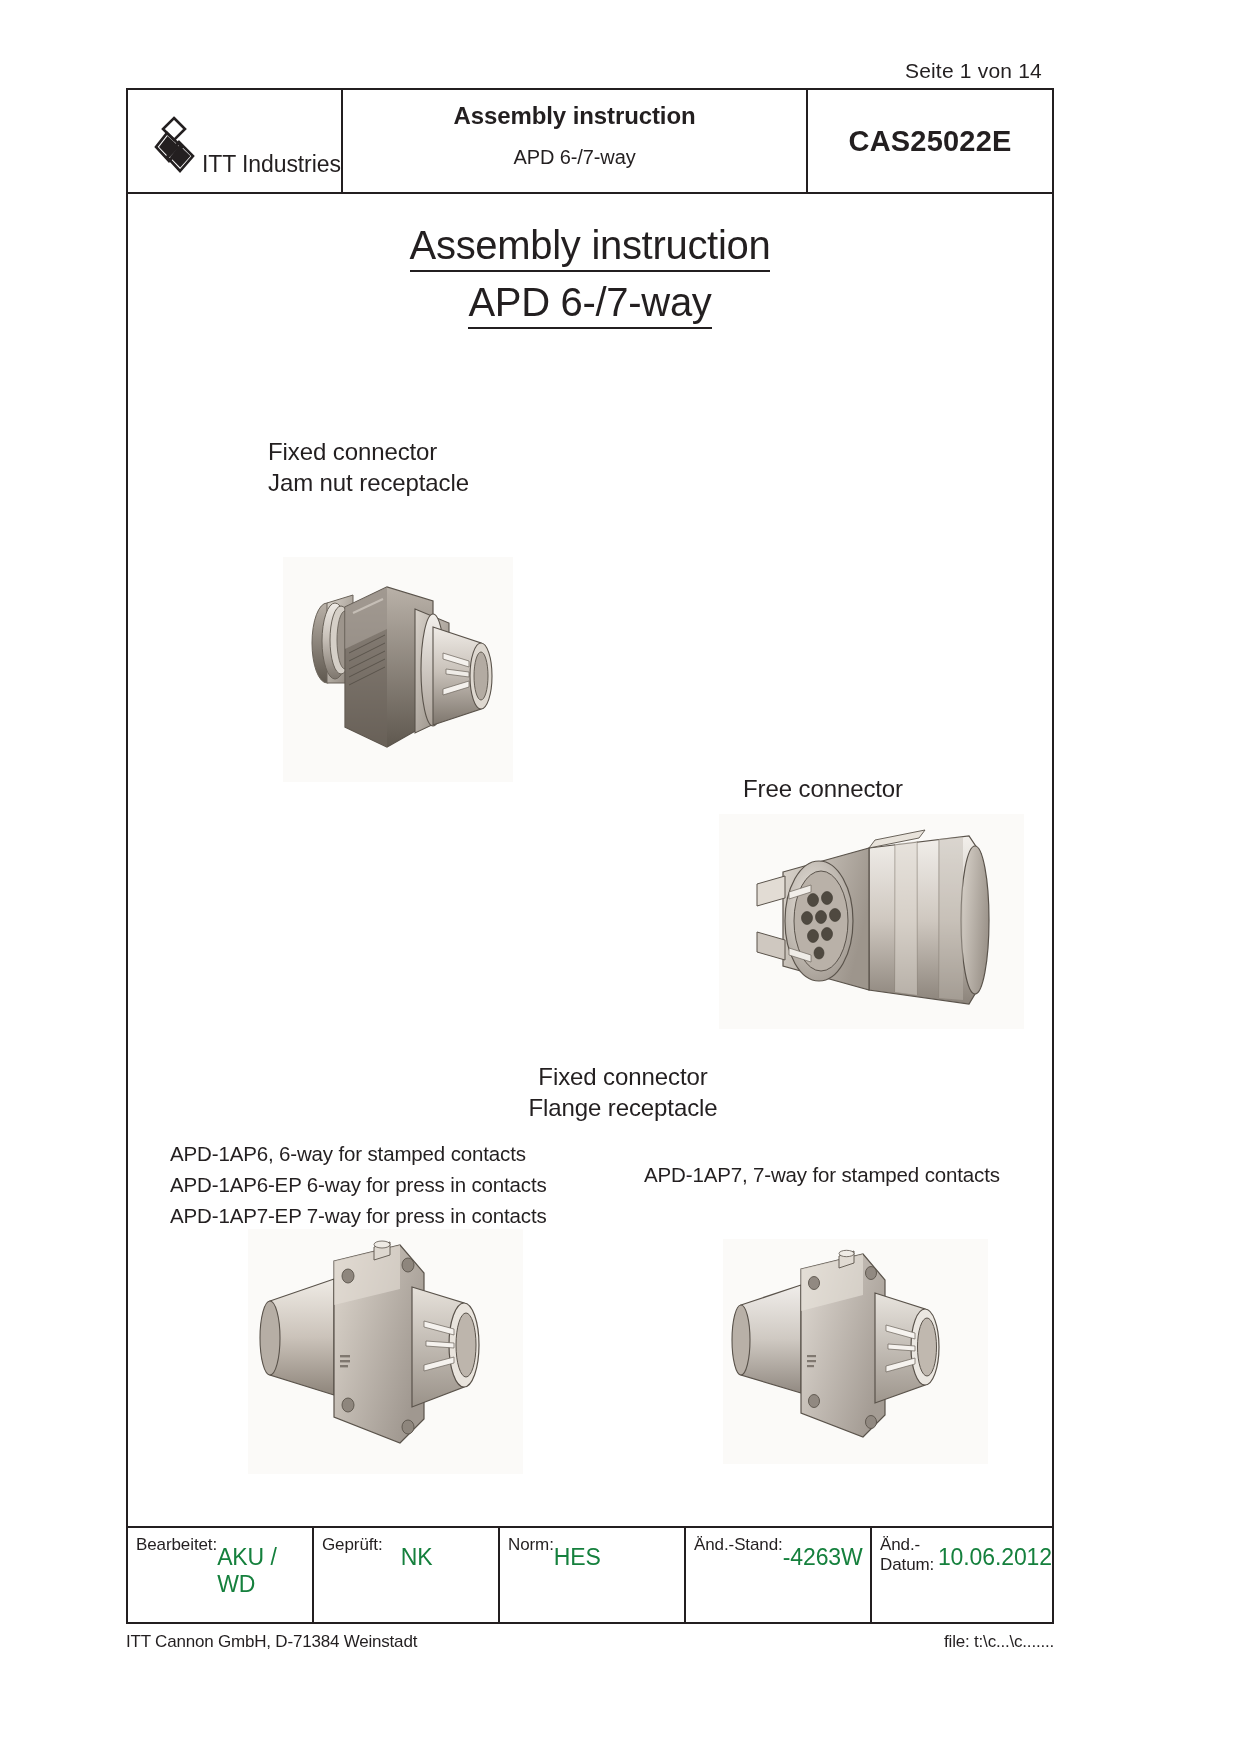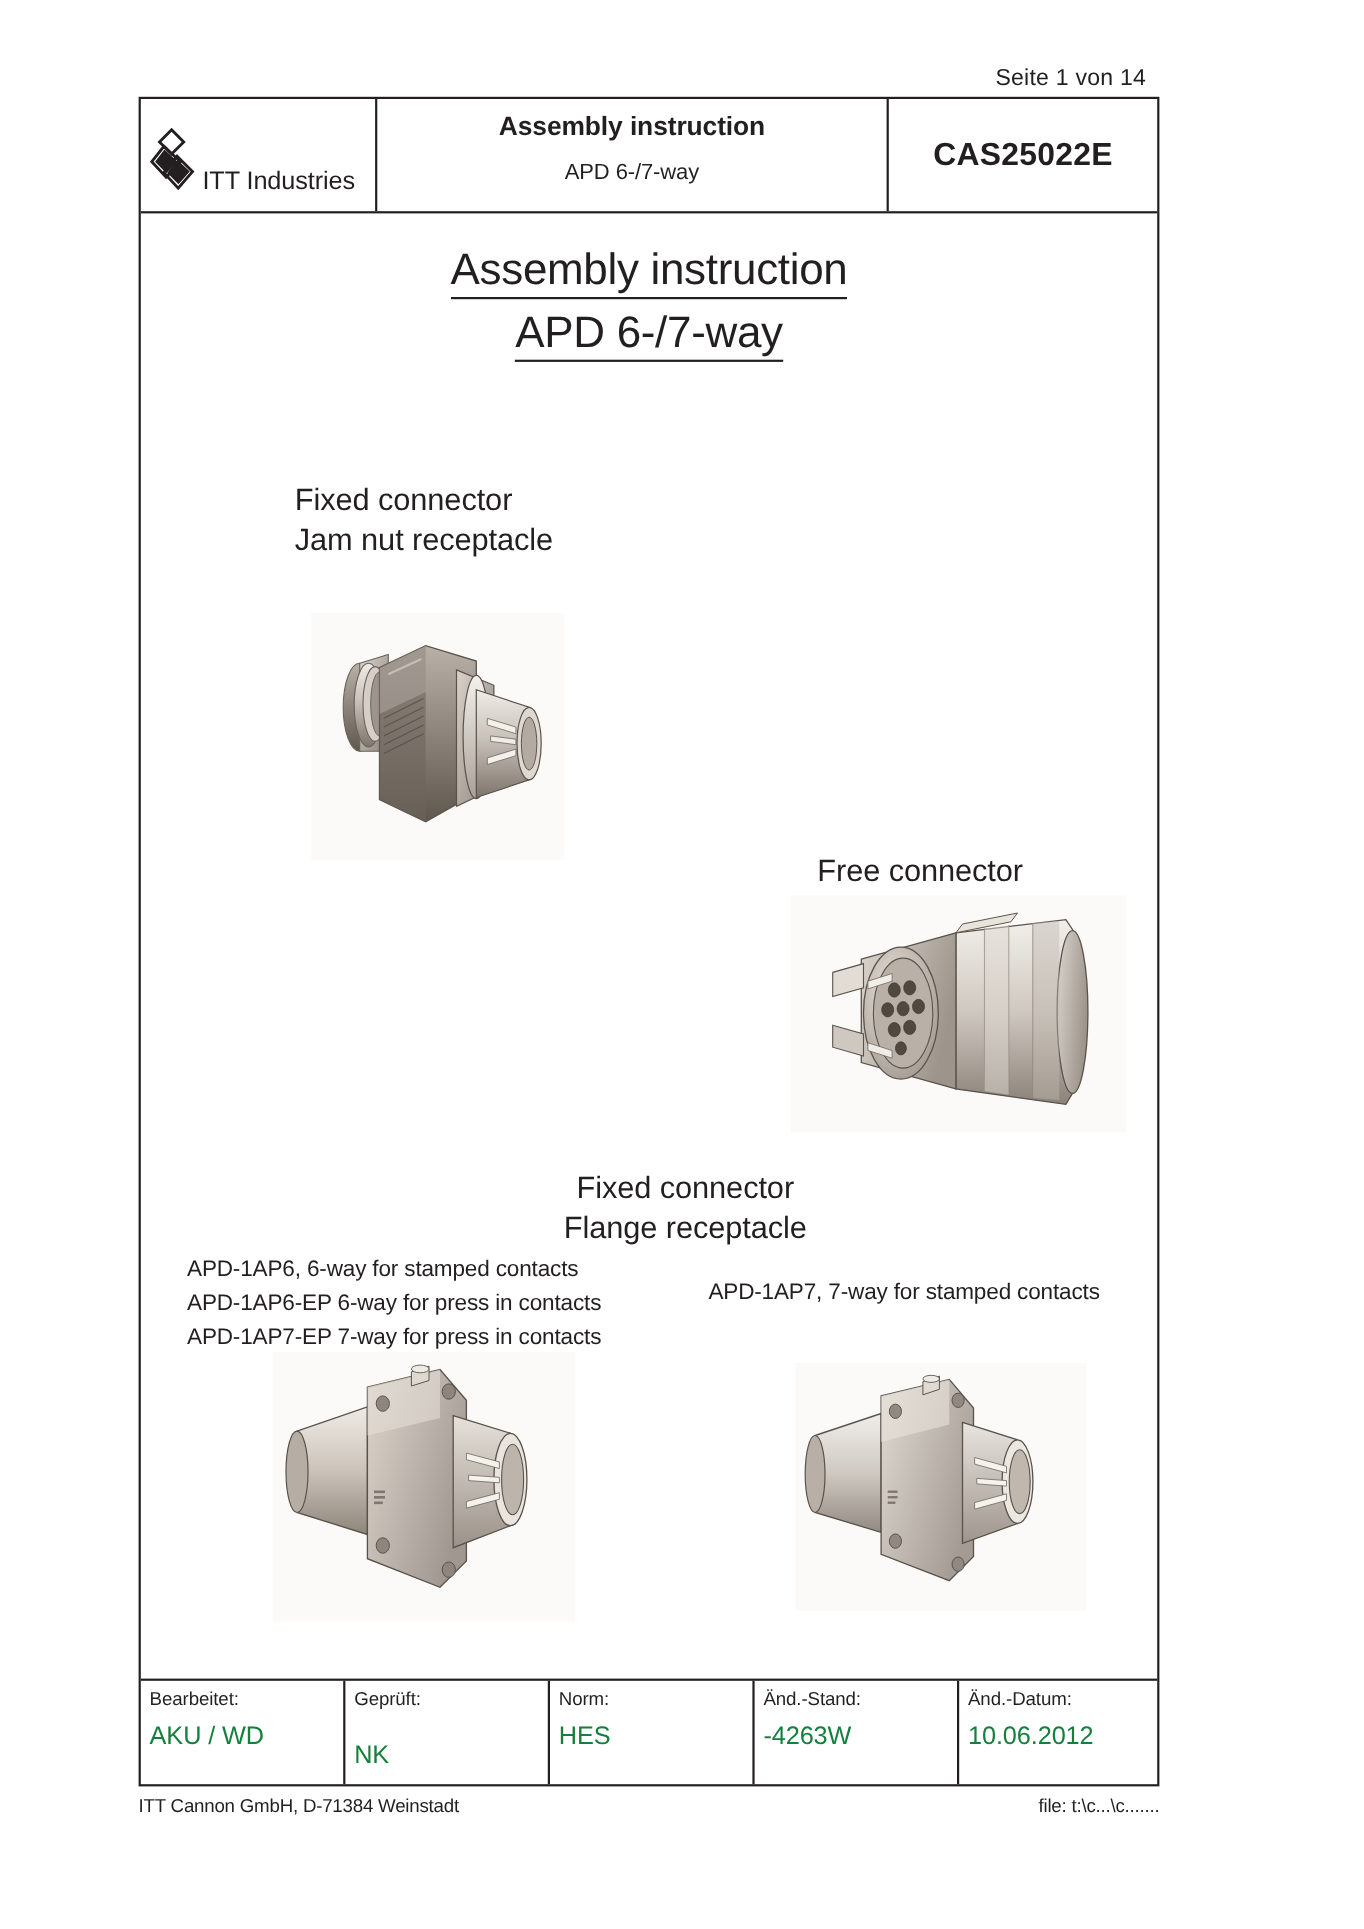--- a/index.html
+++ b/index.html
@@ -55,21 +55,21 @@
     box-sizing: border-box;
     border-bottom: 2px solid #231f20;
   }
   .hdr-logo {
     width: 215px;
     border-right: 2px solid #231f20;
     box-sizing: border-box;
     position: relative;
     display: flex;
     align-items: flex-end;
-    padding: 0 0 14px 6px;
+    padding: 0 0 14px 24px;
     text-align: right;
   }
   .logo-wrap {
     display: flex;
     align-items: flex-end;
     gap: 4px;
   }
   .logo-mark {
     width: 46px;
     height: 62px;
@@ -134,21 +134,21 @@
     display: inline-block;
     font-size: 40px;
     border-bottom: 2px solid #231f20;
     padding-bottom: 1px;
     letter-spacing: -0.3px;
   }
   .doc-title .line2 { margin-top: 7px; }
 
   .label-block {
     position: absolute;
-    font-size: 28px;
+    font-size: 24px;
     line-height: 1.28;
     letter-spacing: -0.1px;
     white-space: pre-line;
   }
   .lbl-jamnut   { left: 140px; top: 243px; }
   .lbl-free     { left: 615px; top: 580px; }
   .lbl-flange   { left: 335px; top: 868px; text-align: center; width: 320px; }
 
   .parts-list {
     position: absolute;
@@ -190,21 +190,20 @@
     height: 96px;
     display: flex;
     box-sizing: border-box;
     border-top: 2px solid #231f20;
   }
   .ft-cell {
     box-sizing: border-box;
     border-right: 2px solid #231f20;
     padding: 7px 0 0 8px;
     display: flex;
-    flex-direction: column;
   }
   .ft-cell:last-child { border-right: none; }
   .ft-c1 { width: 186px; }
   .ft-c2 { width: 186px; gap: 18px; }
   .ft-c3 { width: 186px; }
   .ft-c4 { width: 186px; }
   .ft-c5 { flex: 1; }
   .ft-key {
     font-size: 17px;
     letter-spacing: -0.1px;

